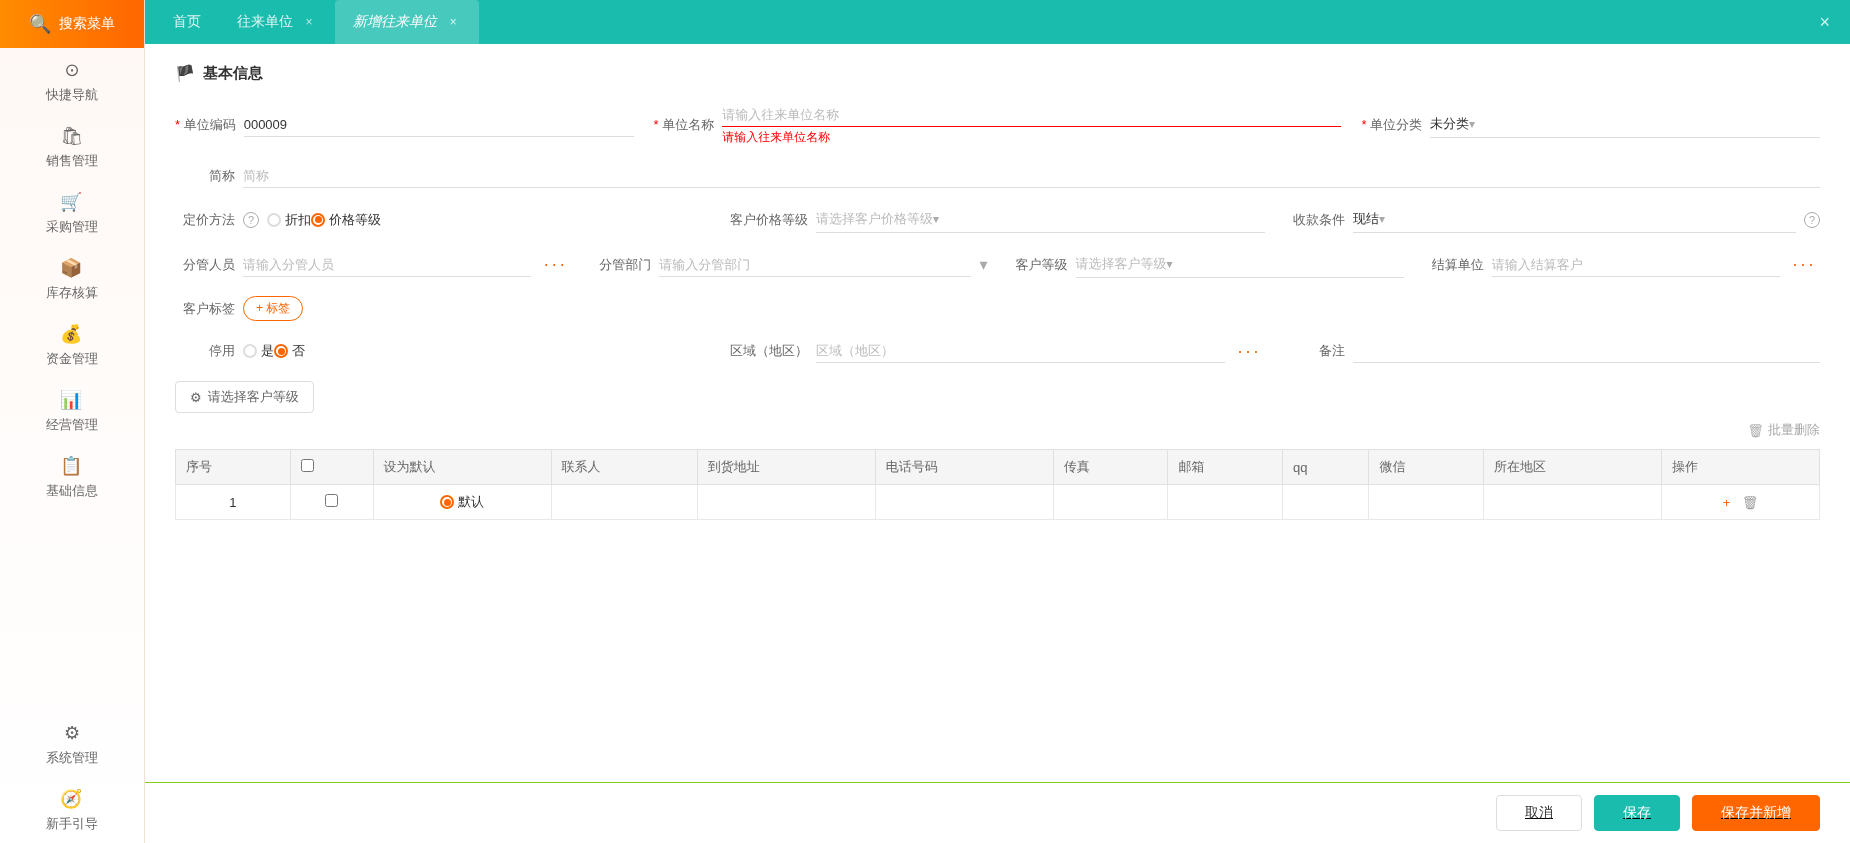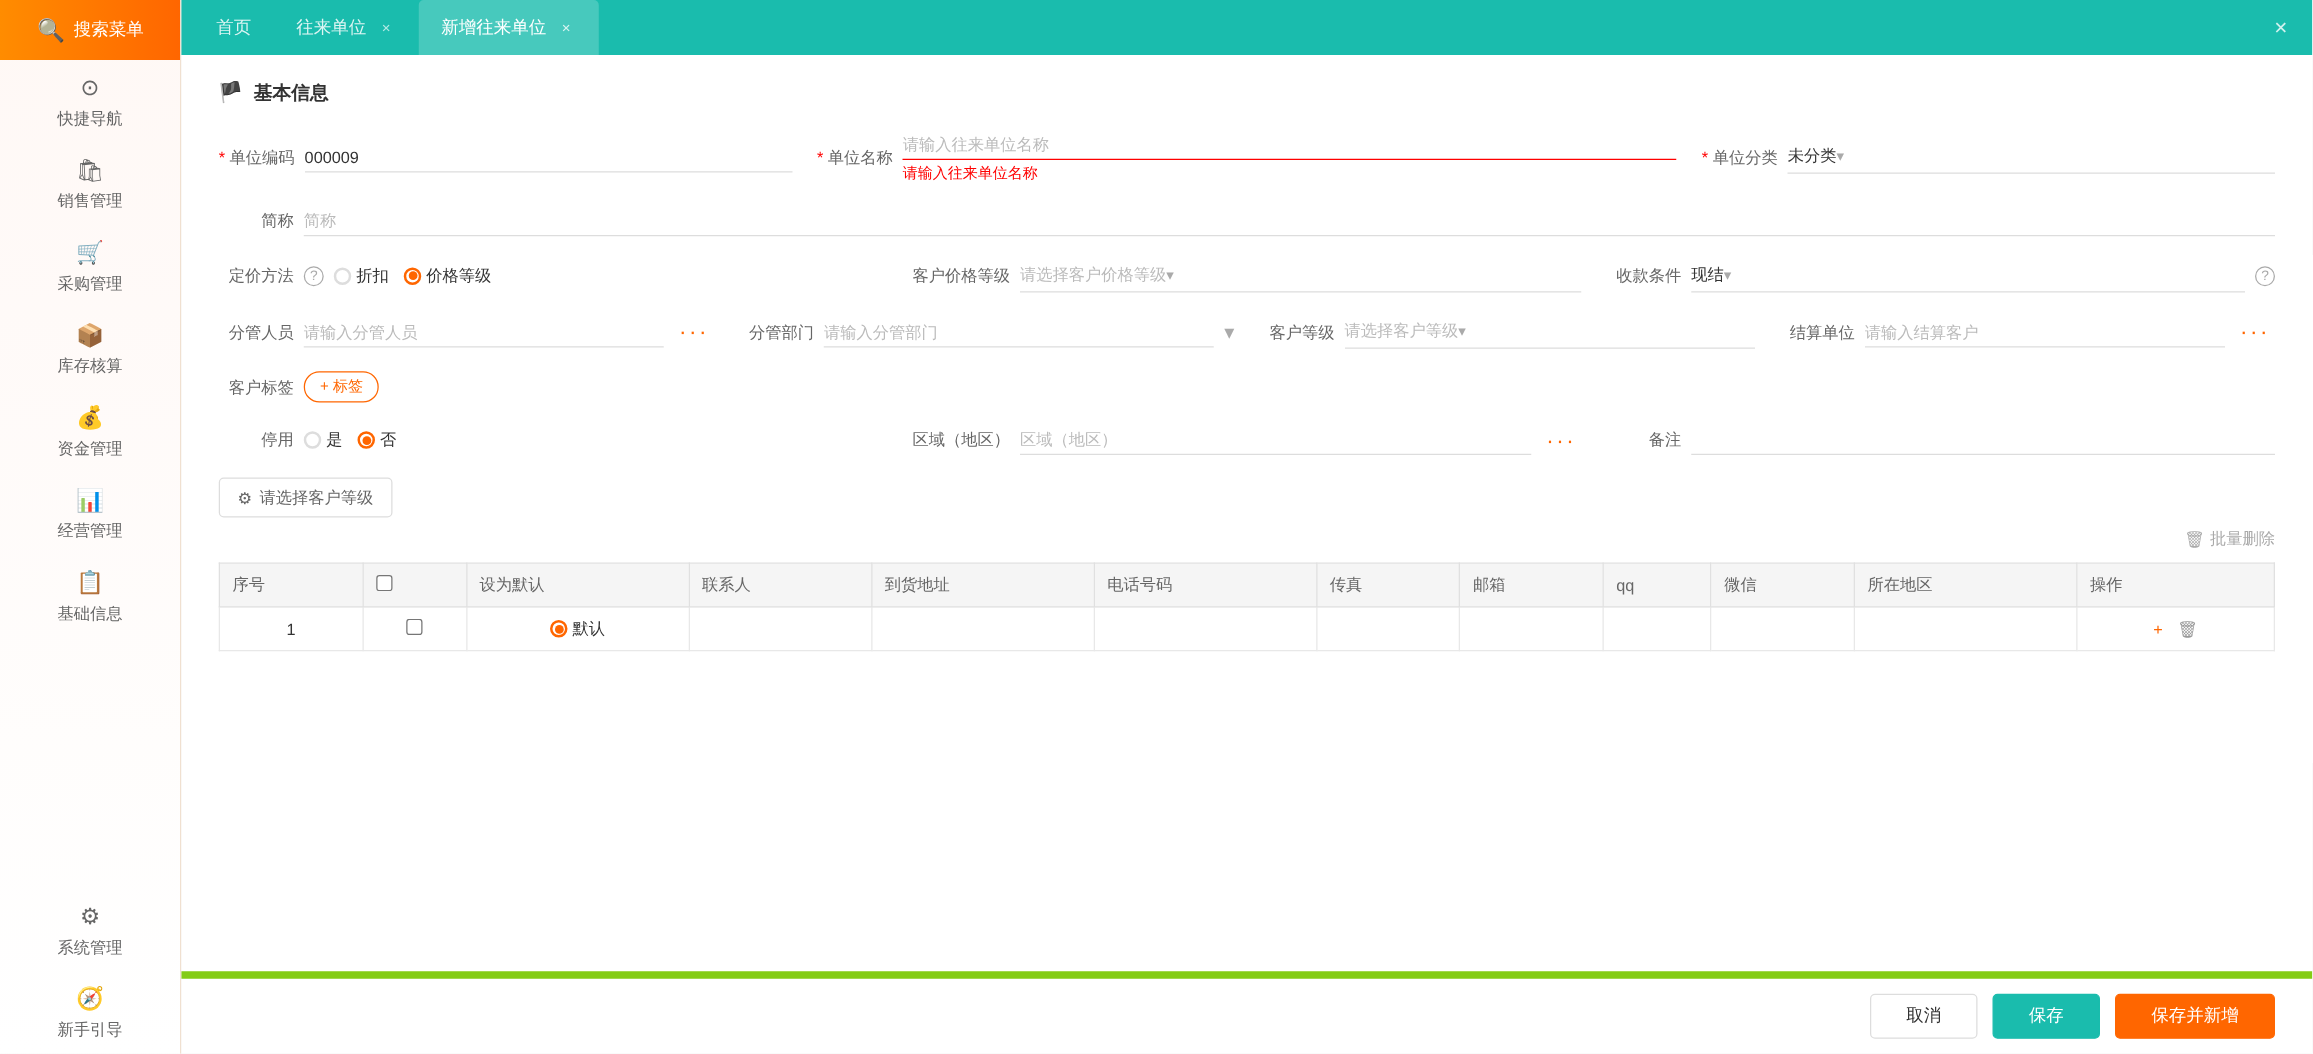--- a/index.html
+++ b/index.html
@@ -75,20 +75,21 @@
       color: rgba(255,255,255,0.85);
       font-size: 14px;
       cursor: pointer;
       gap: 8px;
       position: relative;
     }
     .tab.active {
       background: rgba(255,255,255,0.2);
       color: white;
       border-radius: 4px 4px 0 0;
+      font-style: italic;
     }
     .tab .close-icon {
       font-size: 12px;
       opacity: 0.8;
       width: 16px;
       height: 16px;
       display: flex;
       align-items: center;
       justify-content: center;
       border-radius: 50%;
@@ -204,21 +205,21 @@
       align-items: center;
       justify-content: flex-start;
       cursor: pointer;
       min-width: 120px;
     }
     .form-select .chevron { color: #aaa; font-size: 12px; }
     .form-select .value { color: #333; }
     .form-select .placeholder { color: #bbb; }
 
     
-    .radio-group { display: flex; gap: 12px; }
+    .radio-group { display: flex; gap: 0; }
     .radio-item { display: flex; align-items: center; gap: 4px; font-size: 13px; color: #333; cursor: pointer; }
     .radio-circle {
       width: 14px; height: 14px; border-radius: 50%;
       border: 2px solid #ddd;
       display: flex; align-items: center; justify-content: center;
     }
     .radio-circle.checked { border-color: #f60; }
     .radio-circle.checked::after {
       content: '';
       width: 7px; height: 7px;
@@ -305,26 +306,27 @@
       display: flex;
       justify-content: flex-end;
       align-items: center;
       gap: 4px;
       cursor: pointer;
     }
 
     
     .footer {
       background: white;
-      border-top: 6px solid #84cc16;
+      border-top: 1px solid #84cc16;
       padding: 12px 30px;
       display: flex;
       justify-content: flex-end;
       gap: 12px;
       flex-shrink: 0;
+      text-decoration: underline;
     }
     .btn {
       padding: 8px 28px;
       border-radius: 4px;
       font-size: 14px;
       cursor: pointer;
       border: 1px solid #ddd;
     }
     .btn-default { background: white; color: #333; }
     .btn-primary { background: #1abcad; color: white; border-color: #1abcad; }

